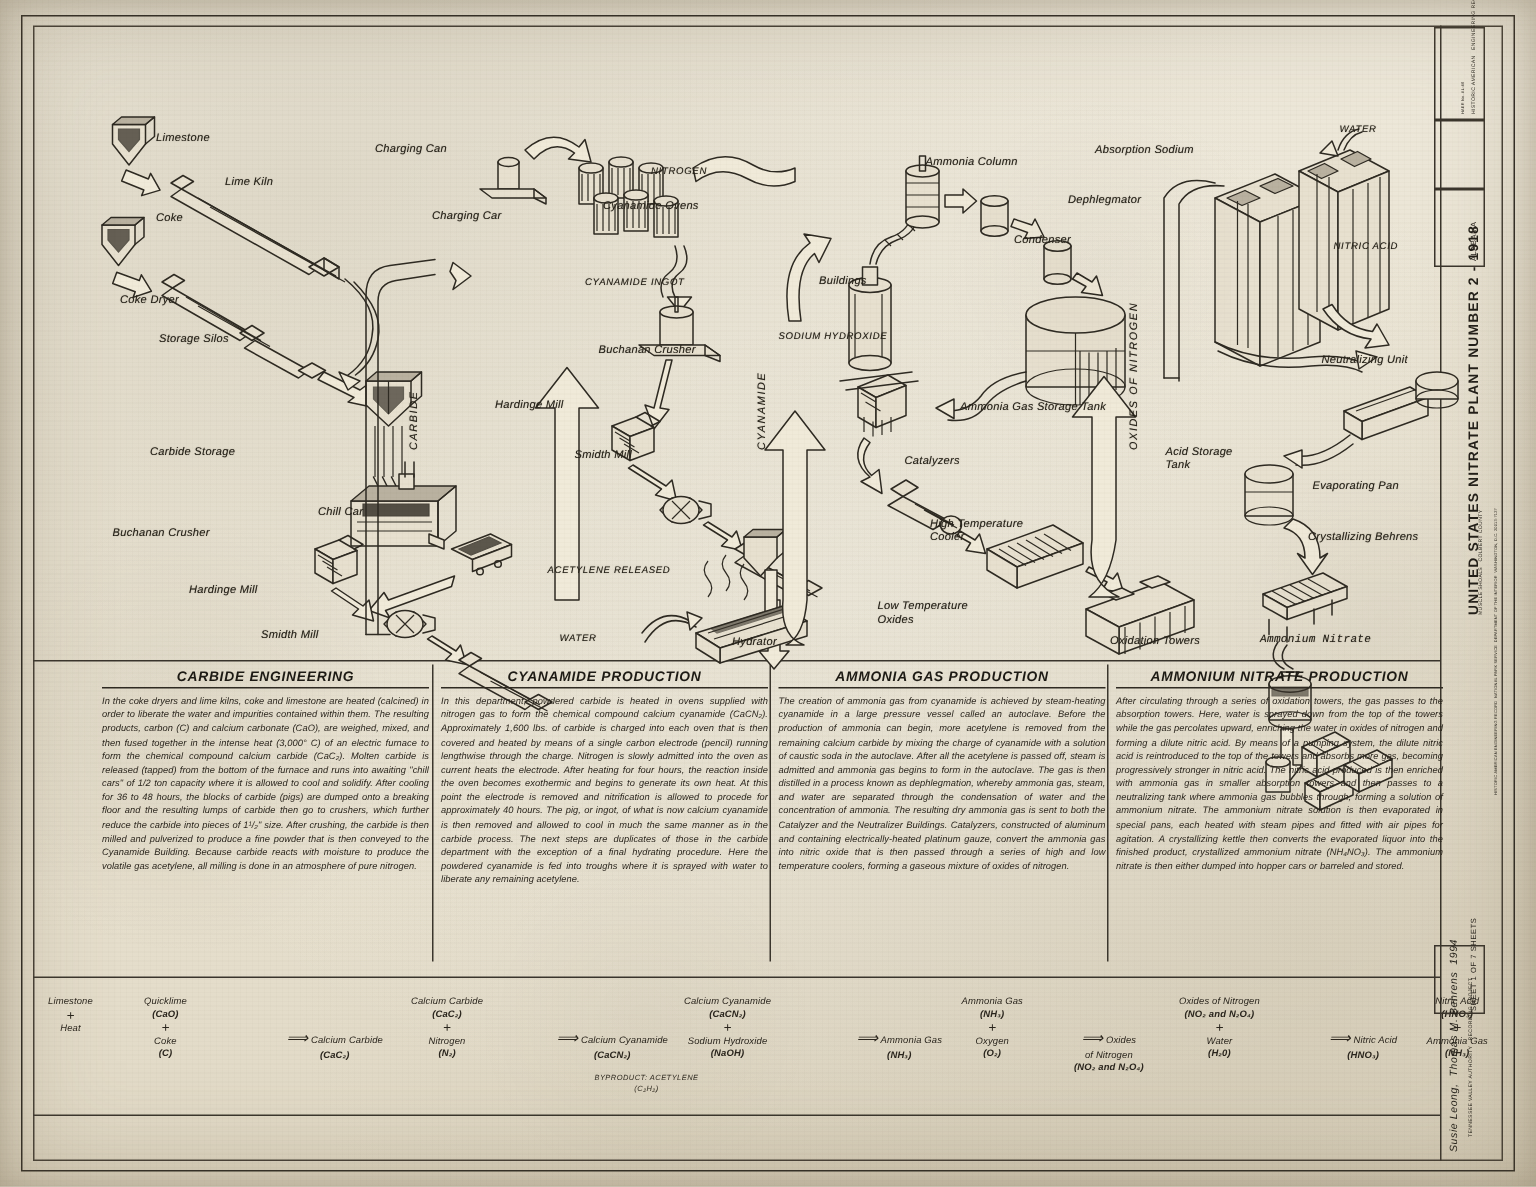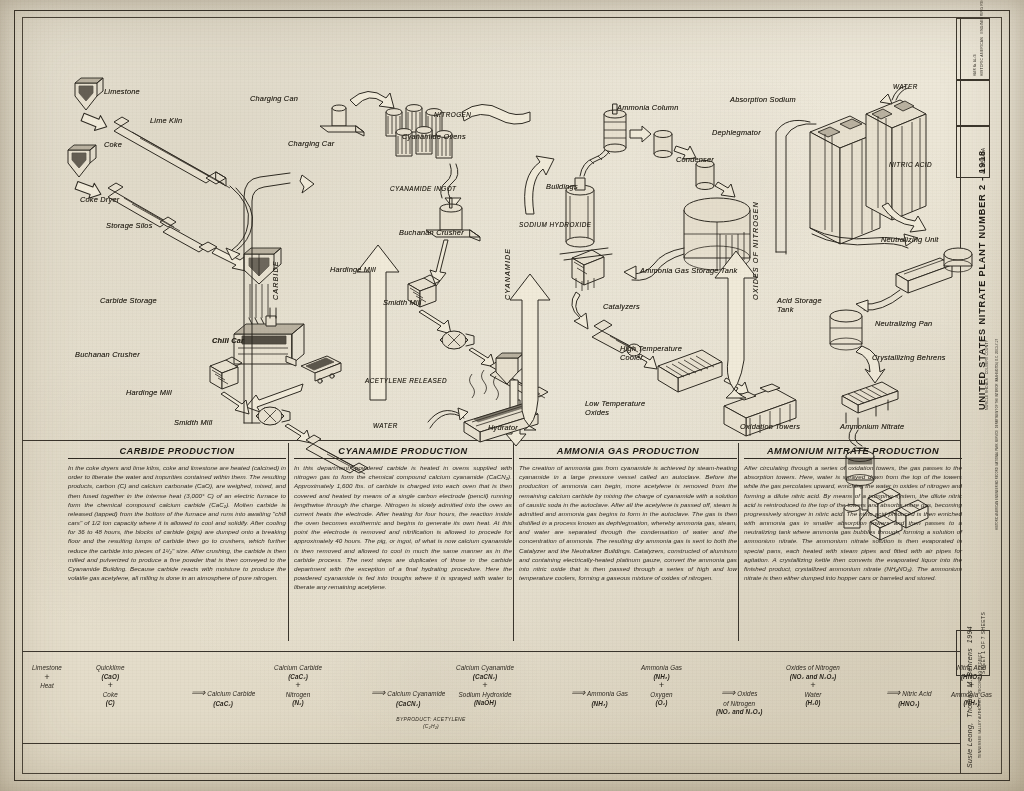--- a/index.html
+++ b/index.html
@@ -543,21 +543,21 @@
   </svg>
   </div>
 
   <div id="labels-layer">
       <div class="lbl" style="left: 104px; top: 88px;">Limestone</div>
       <div class="lbl" style="left: 150px; top: 117px;">Lime Kiln</div>
       <div class="lbl" style="left: 104px; top: 141px;">Coke</div>
       <div class="lbl" style="left: 80px; top: 196px;">Coke Dryer</div>
       <div class="lbl" style="left: 106px; top: 222px;">Storage Silos</div>
       <div class="lbl" style="left: 100px; top: 297px;">Carbide Storage</div>
-      <div class="lbl" style="left: 212px; top: 337px; font-weight: bold;">Chill Car</div>
+      <div class="lbl" style="left: 212px; top: 337px;">Chill Car</div>
       <div class="lbl" style="left: 75px; top: 351px;">Buchanan Crusher</div>
       <div class="lbl" style="left: 126px; top: 389px;">Hardinge Mill</div>
       <div class="lbl" style="left: 174px; top: 419px;">Smidth Mill</div>
       <div class="lbl vert" style="left: 272px; top: 300px;">CARBIDE</div>
       <div class="lbl" style="left: 250px; top: 95px;">Charging Can</div>
       <div class="lbl" style="left: 288px; top: 140px;">Charging Car</div>
       <div class="lbl caps" style="left: 434px; top: 111px;">NITROGEN</div>
       <div class="lbl" style="left: 402px; top: 133px;">Cyanamide Ovens</div>
       <div class="lbl caps" style="left: 390px; top: 185px;">CYANAMIDE INGOT</div>
       <div class="lbl" style="left: 399px; top: 229px;">Buchanan Crusher</div>
@@ -579,27 +579,27 @@
       <div class="lbl" style="left: 585px; top: 400px;">Low Temperature
 Oxides</div>
       <div class="lbl" style="left: 740px; top: 423px;">Oxidation Towers</div>
       <div class="lbl vert" style="left: 752px; top: 300px;">OXIDES OF NITROGEN</div>
       <div class="lbl" style="left: 730px; top: 96px;">Absorption Sodium</div>
       <div class="lbl caps" style="left: 893px; top: 83px;">WATER</div>
       <div class="lbl caps" style="left: 889px; top: 161px;">NITRIC ACID</div>
       <div class="lbl" style="left: 881px; top: 236px;">Neutralizing Unit</div>
       <div class="lbl" style="left: 777px; top: 281px; margin-top: 16px;">Acid Storage
 Tank</div>
-      <div class="lbl" style="left: 875px; top: 320px;">Neutralizing Pan</div>
+      <div class="lbl" style="left: 875px; top: 320px;">Evaporating Pan</div>
       <div class="lbl" style="left: 872px; top: 354px;">Crystallizing Behrens</div>
-      <div class="lbl" style="left: 840px; top: 423px;">Ammonium Nitrate</div>
+      <div class="lbl" style="left: 840px; top: 423px; font-family: Liberation Mono, monospace;">Ammonium Nitrate</div>
     </div>
 
   <div class="col" style="left:68px;">
-    <h2>CARBIDE PRODUCTION</h2>
+    <h2>CARBIDE ENGINEERING</h2>
     <p>In the coke dryers and lime kilns, coke and limestone are heated (calcined) in order to liberate the water and impurities contained within them.  The resulting products, carbon (C) and calcium carbonate (CaO), are weighed, mixed, and then fused together in the intense heat (3,000° C) of an electric furnace to form the chemical compound calcium carbide (CaC₂). Molten carbide is released (tapped) from the bottom of the furnace and runs into awaiting "chill cars" of 1/2 ton capacity where it is allowed to cool and solidify. After cooling for 36 to 48 hours, the blocks of carbide (pigs) are dumped onto a breaking floor and the resulting lumps of carbide then go to crushers, which further reduce the carbide into pieces of 1¹/₂" size.  After crushing, the carbide is then milled and pulverized to produce a fine powder that is then conveyed to the Cyanamide Building. Because carbide reacts with moisture to produce the volatile gas acetylene, all milling is done in an atmosphere of pure nitrogen.</p>
   </div>
   <div class="col" style="left:294px;">
     <h2>CYANAMIDE PRODUCTION</h2>
     <p>In this department, powdered carbide is heated in ovens supplied with nitrogen gas to form the chemical compound calcium cyanamide (CaCN₂). Approximately 1,600 lbs. of carbide is charged into each oven that is then covered and heated by means of a single carbon electrode (pencil) running lengthwise through the charge.  Nitrogen is slowly admitted into the oven as current heats the electrode.  After heating for four hours, the reaction inside the oven becomes exothermic and begins to generate its own heat.  At this point the electrode is removed and nitrification is allowed to procede for approximately 40 hours.  The pig, or ingot, of what is now calcium cyanamide is then removed and allowed to cool in much the same manner as in the carbide process.  The next steps are duplicates of those in the carbide department with the exception of a final hydrating procedure.  Here the powdered cyanamide is fed into troughs where it is sprayed with water to liberate any remaining acetylene.</p>
   </div>
   <div class="col" style="left:519px;">
     <h2>AMMONIA GAS PRODUCTION</h2>
     <p>The creation of ammonia gas from cyanamide is achieved by steam-heating cyanamide in a large pressure vessel called an autoclave.  Before the production of ammonia can begin, more acetylene is removed from the remaining calcium carbide by mixing the charge of cyanamide with a solution of caustic soda in the autoclave. After all the acetylene is passed off, steam is admitted and ammonia gas begins to form in the autoclave.  The gas is then distilled in a process known as dephlegmation, whereby ammonia gas, steam, and water are separated through the condensation of water and the concentration of ammonia.  The resulting dry ammonia gas is sent to both the Catalyzer and the Neutralizer Buildings.  Catalyzers, constructed of aluminum and containing electrically-heated platinum gauze, convert the ammonia gas into nitric oxide that is then passed through a series of high and low temperature coolers, forming a gaseous mixture of oxides of nitrogen.</p>
   </div>

